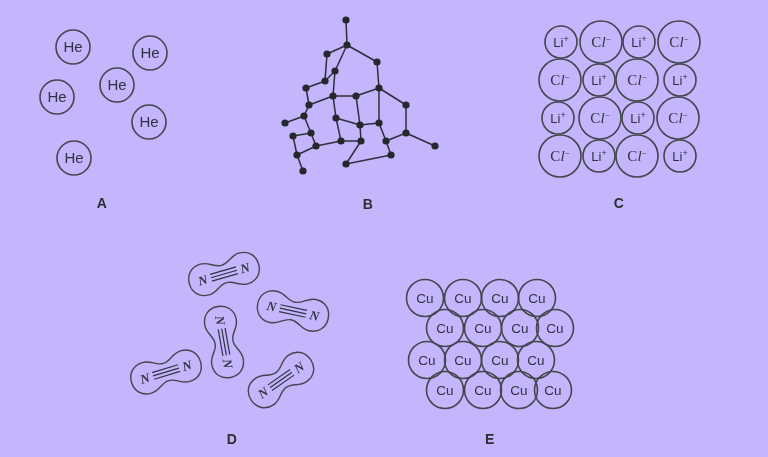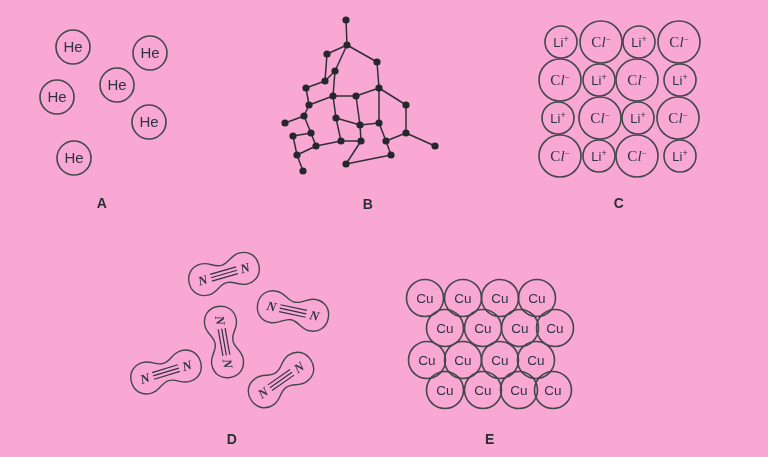--- a/index.html
+++ b/index.html
@@ -1,19 +1,19 @@
 <!DOCTYPE html>
 <html><head>
 <meta charset="utf-8">
 <style>
   html,body{margin:0;padding:0;background:#fff;}
   .canvas{
     position:relative;
     width:768px;height:457px;
-    background:#f9a8d4;
+    background:#c4b5fd;
     border-right:1px solid #dcdcdc;
     overflow:hidden;
     font-family:"Liberation Sans", sans-serif;
   }
   .canvas svg{position:absolute;left:0;top:0;}
   .panel-label{
     position:absolute;
     transform:translate(-50%,-50%);
     font-family:"Liberation Sans", sans-serif;
     font-weight:bold;

